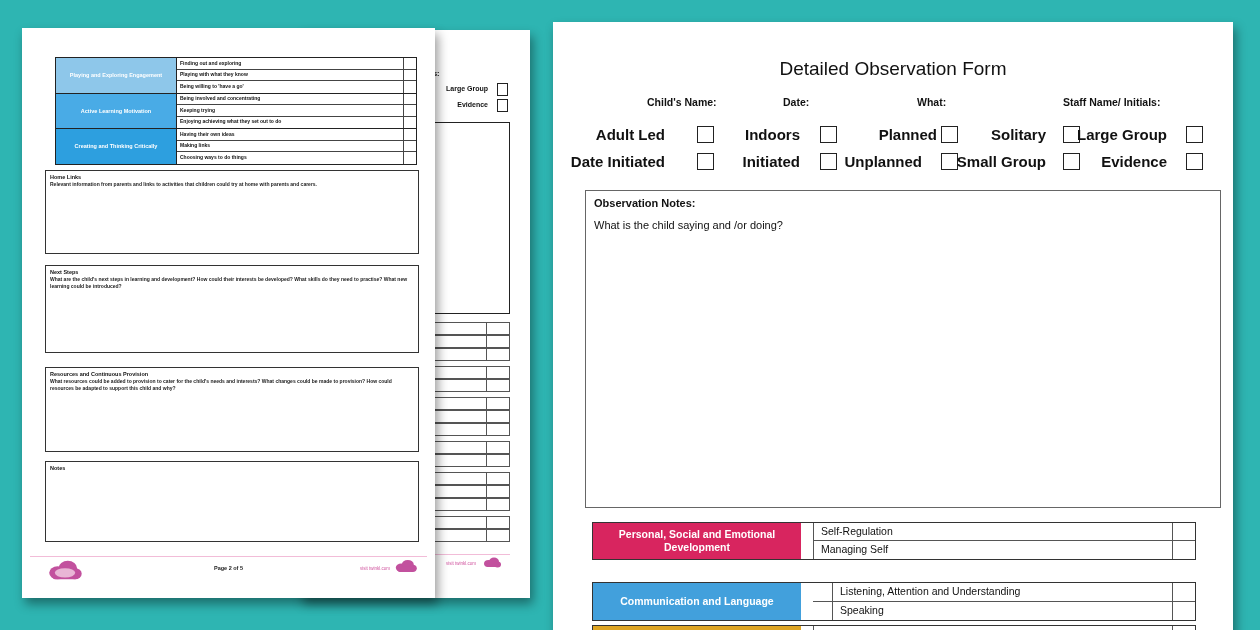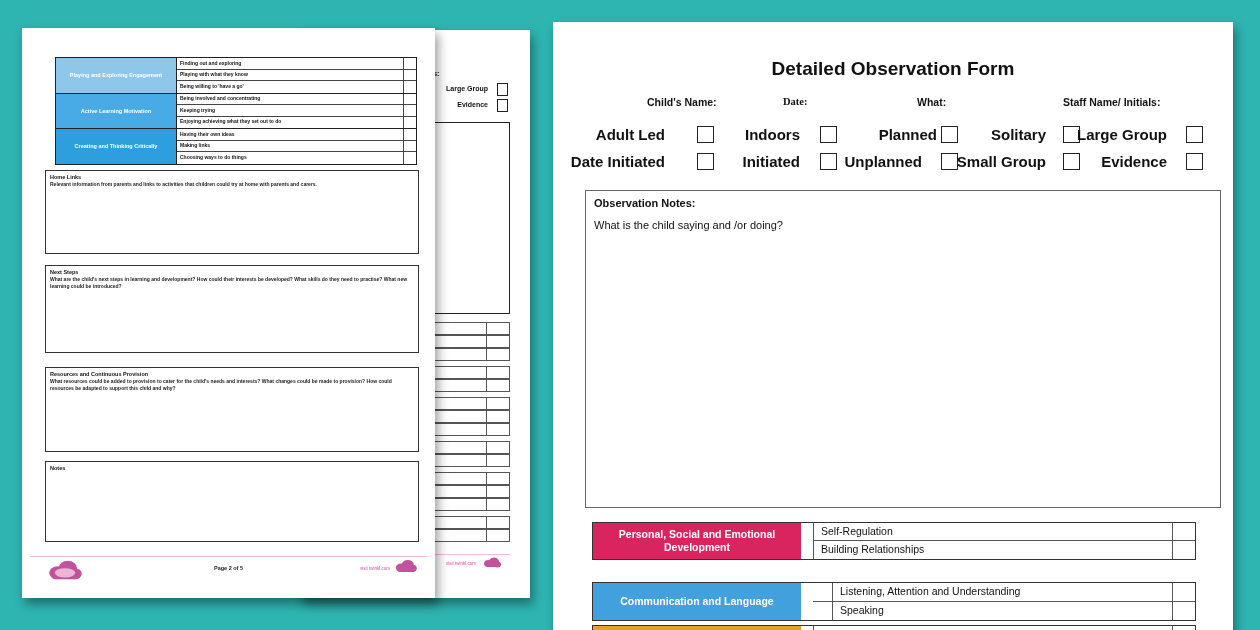--- a/index.html
+++ b/index.html
@@ -42,21 +42,21 @@
   .lp-sec-desc { font-size:5px; font-weight:600; color:#222; margin-top:1px; line-height:1.35; }
 
   .lp-footline { position:absolute; left:8px; top:528px; width:397px; height:1px; background:#f2bcd8; }
   .lp-pagenum { position:absolute; left:0; top:537px; width:100%; text-align:center; font-size:5.5px; font-weight:bold; color:#222; }
   .lp-logo { position:absolute; left:24px; top:530px; }
   .lp-visit { position:absolute; left:296px; top:538px; width:72px; text-align:right; font-size:4.5px; color:#d0549f; }
   .lp-minilogo { position:absolute; left:372px; top:530px; }
 
   
   .right-page { left:553px; top:22px; width:680px; height:618px; z-index:2; }
-  .rp-title { position:absolute; top:36px; left:0; width:100%; text-align:center; font-size:19px; font-weight:bold; color:#111; }
+  .rp-title { position:absolute; top:36px; left:0; width:100%; text-align:center; font-size:19px; font-weight:normal; color:#111; }
   .rp-field { position:absolute; top:74px; font-size:10.5px; font-weight:bold; color:#111; }
   .rp-cb-label { position:absolute; width:95px; text-align:right; font-size:15px; font-weight:bold; color:#111; line-height:17px; }
   .rp-cb { position:absolute; width:17px; height:17px; border:1.2px solid #222; background:#fff; }
   .rp-notes { position:absolute; left:32px; top:168px; width:636px; height:318px; border:1px solid #666; padding:6px 8px; }
   .rp-notes-title { font-size:11px; font-weight:bold; color:#111; }
   .rp-notes-prompt { font-size:11px; color:#111; margin-top:10px; }
 
   .cat-block { position:absolute; left:39px; width:604px; display:flex; border:1px solid #333; }
   .cat-label { width:208px; color:#fff; font-weight:bold; font-size:10.5px; text-align:center; display:flex; align-items:center; justify-content:center; padding:2px 14px; line-height:1.25; }
   .cat-pink { background:#d8255f; }
@@ -235,21 +235,21 @@
         <ellipse cx="31" cy="17" rx="7" ry="6" fill="#c2519e"></ellipse>
         <rect x="6" y="14" width="28" height="9" rx="4.5" fill="#c2519e"></rect>
       </svg>
   </span>
 </div>
 
 <div class="page right-page">
   <div class="rp-title">Detailed Observation Form</div>
 
   <span class="rp-field" style="left:94px;">Child's Name:</span>
-  <span class="rp-field" style="left:230px;font-family:Liberation Serif, serif;">Date:</span>
+  <span class="rp-field" style="left:230px;">Date:</span>
   <span class="rp-field" style="left:364px;">What:</span>
   <span class="rp-field" style="left:510px;">Staff Name/ Initials:</span>
 
   <div class="rp-cb-label" style="left:17px;  top:104px;">Adult Led</div>
   <div class="rp-cb" style="left:144px; top:104px;"></div>
   <div class="rp-cb-label" style="left:152px; top:104px;">Indoors</div>
   <div class="rp-cb" style="left:267px; top:104px;"></div>
   <div class="rp-cb-label" style="left:289px; top:104px;">Planned</div>
   <div class="rp-cb" style="left:388px; top:104px;"></div>
   <div class="rp-cb-label" style="left:398px; top:104px;">Solitary</div>
@@ -274,21 +274,21 @@
   </div>
 
   <div class="cat-block" style="top:500px;">
     <div class="cat-label cat-pink">Personal, Social and Emotional Development</div>
     <div class="cat-rows">
       <div class="cat-row row18">
           <div class="txt">Self-Regulation</div>
           <div class="cbcell"></div>
         </div>
       <div class="cat-row row18">
-          <div class="txt">Building Relationships</div>
+          <div class="txt">Managing Self</div>
           <div class="cbcell"></div>
         </div>
     </div>
   </div>
 
   <div class="cat-block" style="top:560px;">
     <div class="cat-label cat-blue">Communication and Language</div>
     <div class="cat-rows">
       <div class="cat-row row185">
           <div class="txt">Listening, Attention and Understanding</div>

